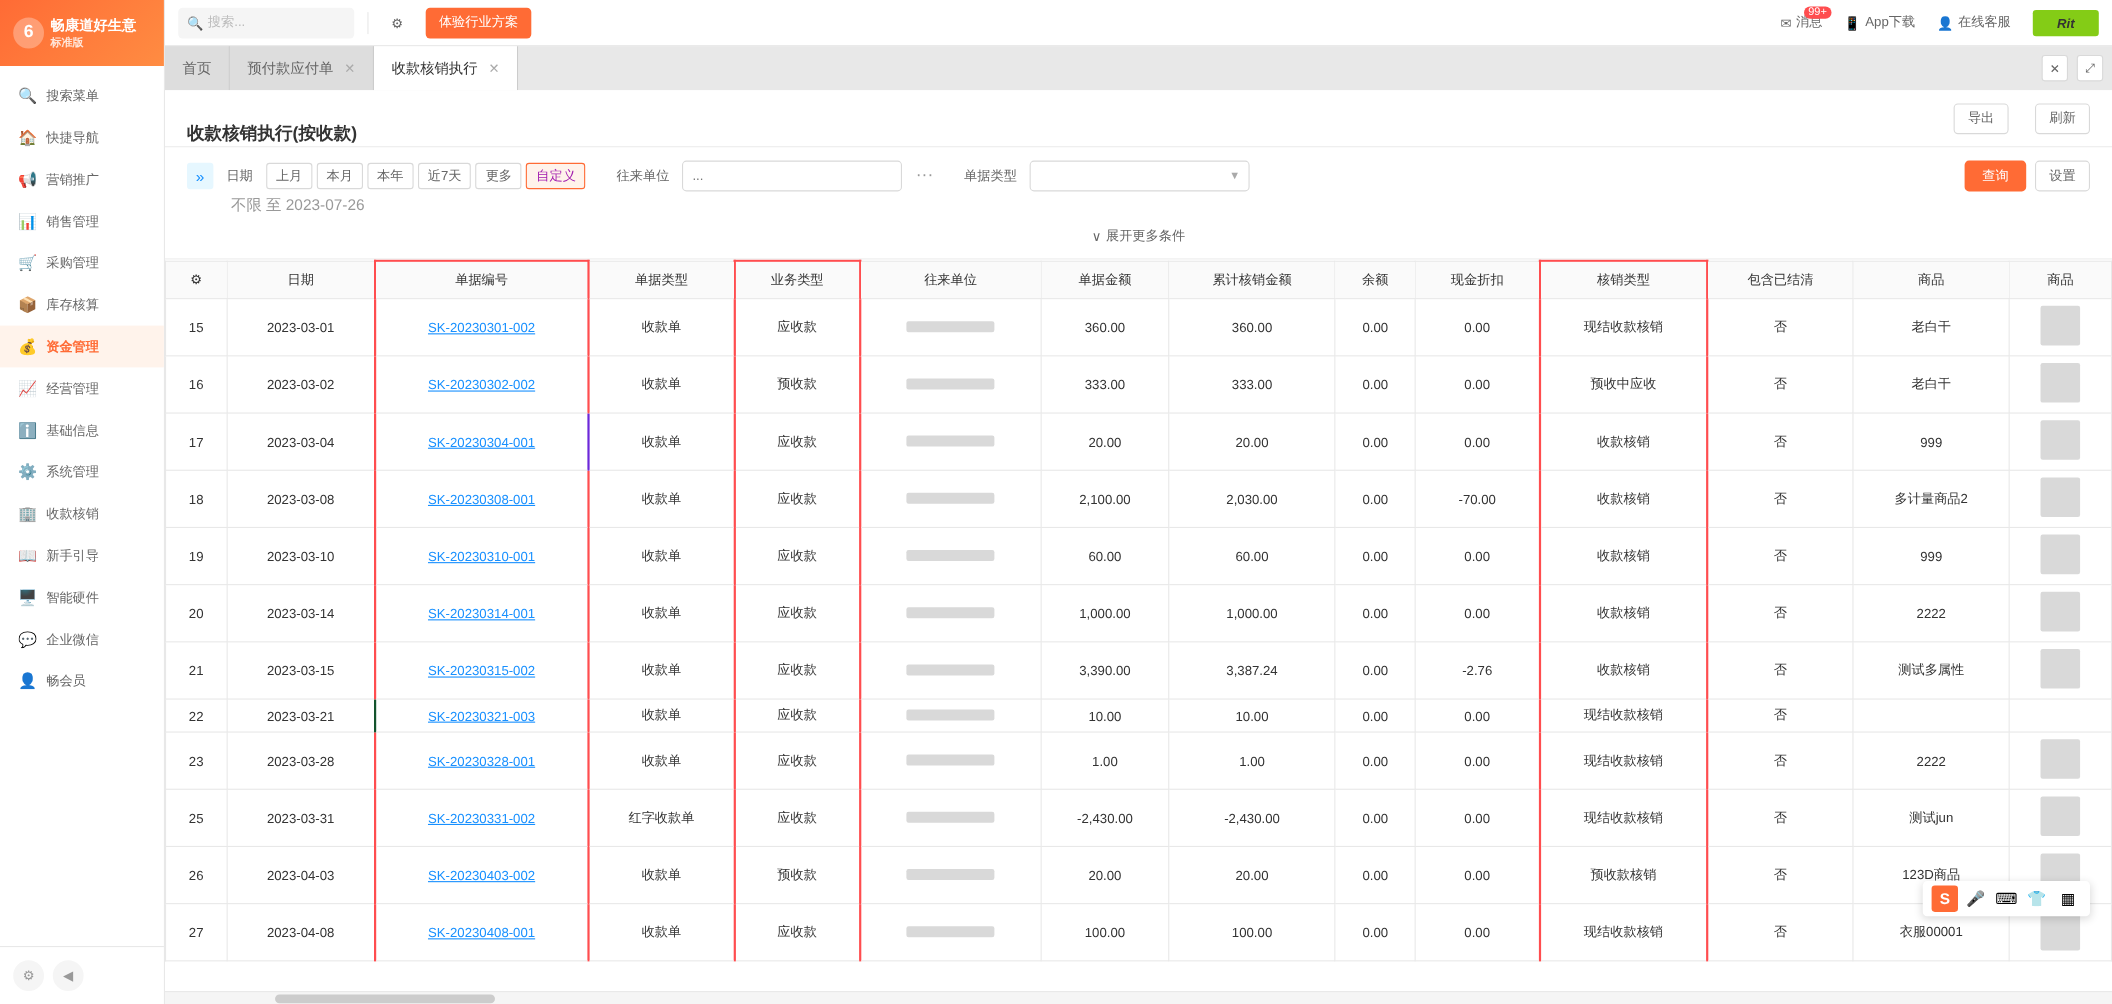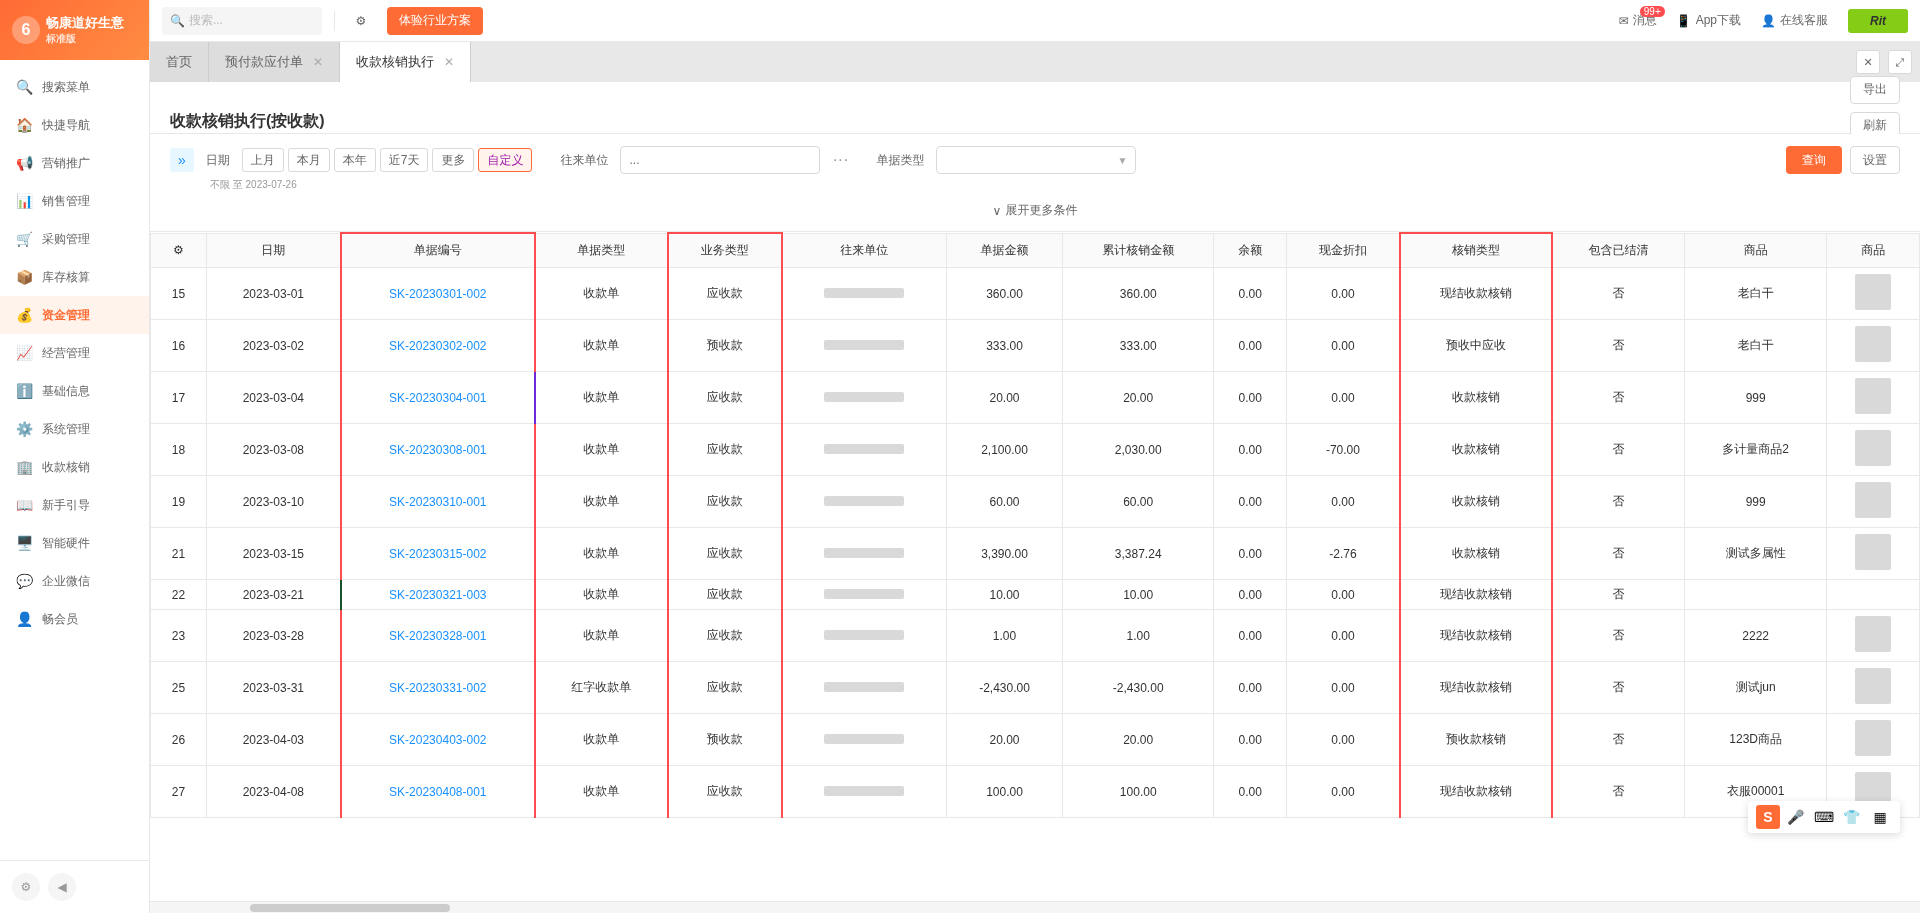--- a/index.html
+++ b/index.html
@@ -21,42 +21,42 @@
     
     .main { flex: 1; display: flex; flex-direction: column; overflow: hidden; }
     .top-nav-gear { width: 28px; height: 28px; display: flex; align-items: center; justify-content: center; cursor: pointer; color: #666; }
     .top-nav-industry-btn { height: 28px; background: #ff6b35; color: white; border: none; border-radius: 4px; padding: 0 12px; cursor: pointer; font-size: 12px; }
     .top-nav-action { display: flex; align-items: center; gap: 4px; color: #666; font-size: 12px; cursor: pointer; position: relative; }
     .badge { position: absolute; top: -6px; right: -8px; background: #ff4d4f; color: white; border-radius: 10px; padding: 0 4px; font-size: 10px; min-width: 16px; text-align: center; }
 
     
     .page-header { height: 52px; background: #fff; border-bottom: 1px solid #e8e8e8; display: flex; align-items: center; padding: 0 20px; justify-content: space-between; }
     .page-title { font-size: 16px; font-weight: bold; color: #333; margin-top: 28px; }
-    .page-header-actions { display: flex; gap: 8px; flex-direction: column; }
+    .page-header-actions { display: flex; gap: 24px; }
     .btn-outline { height: 28px; border: 1px solid #d9d9d9; background: white; border-radius: 4px; padding: 0 12px; cursor: pointer; font-size: 12px; color: #666; display: flex; align-items: center; gap: 4px; }
 
     
     .filter-area { background: #fff; padding: 12px 20px; border-bottom: 1px solid #e8e8e8; }
     .filter-row { display: flex; align-items: center; gap: 12px; flex-wrap: wrap; }
     .filter-label { color: #666; font-size: 12px; white-space: nowrap; }
     .filter-date-btns { display: flex; gap: 4px; }
     .filter-date-btn { height: 24px; padding: 0 8px; border: 1px solid #d9d9d9; border-radius: 3px; background: white; font-size: 12px; color: #666; cursor: pointer; }
     .filter-date-btn.custom { background: #fff3eb; border-color: #ff6b35; color: #a21caf; }
     .filter-input { height: 28px; border: 1px solid #d9d9d9; border-radius: 4px; padding: 0 8px; font-size: 12px; min-width: 160px; }
     .expand-btn { display: flex; align-items: center; gap: 4px; color: #666; font-size: 12px; cursor: pointer; margin-top: 4px; }
     .btn-query { height: 28px; background: #ff6b35; color: white; border: none; border-radius: 4px; padding: 0 16px; cursor: pointer; font-size: 12px; }
     .btn-settings { height: 28px; border: 1px solid #d9d9d9; background: white; border-radius: 4px; padding: 0 12px; cursor: pointer; font-size: 12px; color: #666; }
 
     
     .table-container { flex: 1; overflow: auto; background: #fff; margin: 0; }
     .data-table { width: 100%; border-collapse: collapse; font-size: 12px; }
     .data-table th { background: #fafafa; border: 1px solid #e8e8e8; padding: 8px 10px; text-align: center; color: #333; font-weight: 500; white-space: nowrap; position: sticky; top: 0; z-index: 2; }
     .data-table td { border: 1px solid #e8e8e8; padding: 6px 10px; text-align: center; color: #333; white-space: nowrap; }
     .data-table tr.highlighted td { background: #fff3e6; }
-    .link-cell { color: #1890ff; cursor: pointer; }
+    .link-cell { color: #1890ff; text-decoration: underline; cursor: pointer; }
     .negative { color: #ff4d4f; }
 
     
     .table-container::-webkit-scrollbar { height: 8px; width: 8px; }
     .table-container::-webkit-scrollbar-track { background: #f1f1f1; }
     .table-container::-webkit-scrollbar-thumb { background: #ccc; border-radius: 4px; }
     .expand-row { display: flex; justify-content: center; margin-top: 6px; }
 
     
     .float-toolbar { position: fixed; bottom: 80px; right: 20px; display: flex; flex-direction: column; gap: 4px; z-index: 1000; }
@@ -223,21 +223,21 @@
       <div style="display:flex; align-items:center; border:1px solid #d9d9d9; border-radius:4px; background:white; min-width:200px; height:28px; padding:0 8px; cursor:pointer; position:relative;">
         <div style="flex:1;"></div>
         <span style="color:#aaa; font-size:10px; margin-left:auto;">▼</span>
       </div>
       <div style="margin-left:auto; display:flex; gap:8px;">
         <button class="btn-query">查询</button>
         <button class="btn-settings">设置</button>
       </div>
     </div>
     <div style="display:flex; align-items:center; margin-top:4px; padding-left:40px;">
-      <span style="color:#999; font-size:10px;">不限 至 2023-07-26</span>
+      <span style="color:#999; font-size:14px;">不限 至 2023-07-26</span>
     </div>
     <div class="expand-row">
       <div class="expand-btn">
         <span>∨</span>
         <span>展开更多条件</span>
       </div>
     </div>
   </div>
 
   <div class="table-container">
@@ -345,20 +345,38 @@
       <td>0.00</td>
       <td class="">0.00</td>
       <td style="border-left:2px solid #ff4d4f; border-right:2px solid #ff4d4f;">收款核销</td>
       <td>否</td>
       <td>999</td>
       <td>
         <span style="display:inline-block; width:36px; height:36px; background:#d9d9d9; border-radius:2px;"></span>
       </td>
     </tr>
           <tr>
+      <td>20</td>
+      <td>2023-03-14</td>
+      <td style="border-left:2px solid #ff4d4f; border-right:2px solid #ff4d4f;"><span class="link-cell">SK-20230314-001</span></td>
+      <td>收款单</td>
+      <td style="border-left:2px solid #ff4d4f; border-right:2px solid #ff4d4f;">应收款</td>
+      <td><span style="display:inline-block; width:80px; height:10px; background:#d9d9d9; border-radius:2px;"></span></td>
+      <td class="">1,000.00</td>
+      <td class="">1,000.00</td>
+      <td>0.00</td>
+      <td class="">0.00</td>
+      <td style="border-left:2px solid #ff4d4f; border-right:2px solid #ff4d4f;">收款核销</td>
+      <td>否</td>
+      <td>2222</td>
+      <td>
+        <span style="display:inline-block; width:36px; height:36px; background:#d9d9d9; border-radius:2px;"></span>
+      </td>
+    </tr>
+          <tr>
       <td>21</td>
       <td>2023-03-15</td>
       <td style="border-left:2px solid #ff4d4f; border-right:2px solid #ff4d4f;"><span class="link-cell">SK-20230315-002</span></td>
       <td>收款单</td>
       <td style="border-left:2px solid #ff4d4f; border-right:2px solid #ff4d4f;">应收款</td>
       <td><span style="display:inline-block; width:80px; height:10px; background:#d9d9d9; border-radius:2px;"></span></td>
       <td class="">3,390.00</td>
       <td class="">3,387.24</td>
       <td>0.00</td>
       <td class="negative">-2.76</td>

